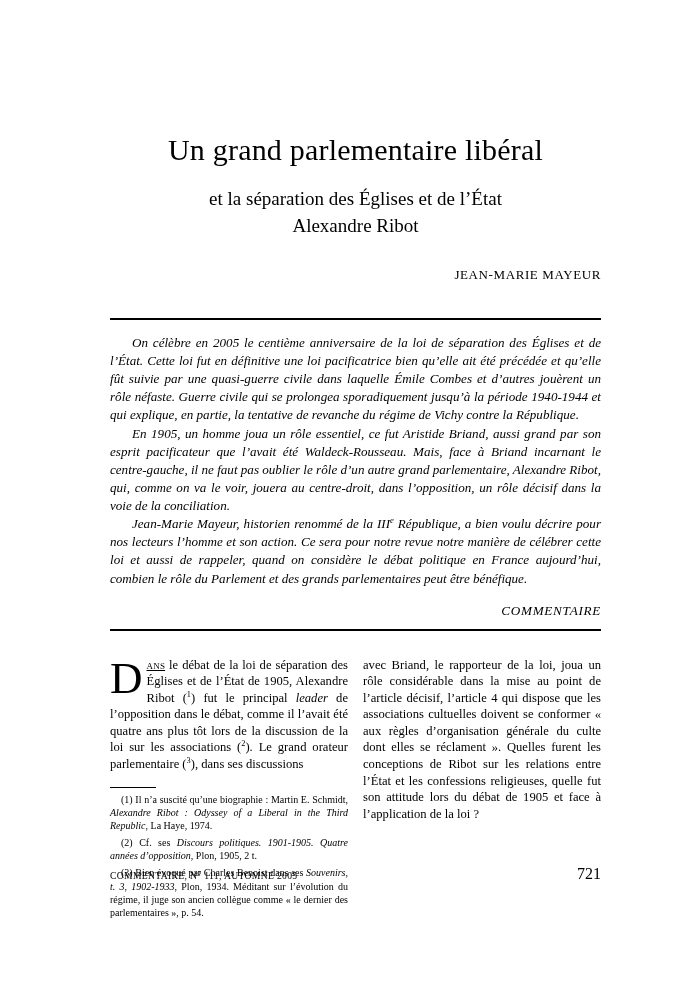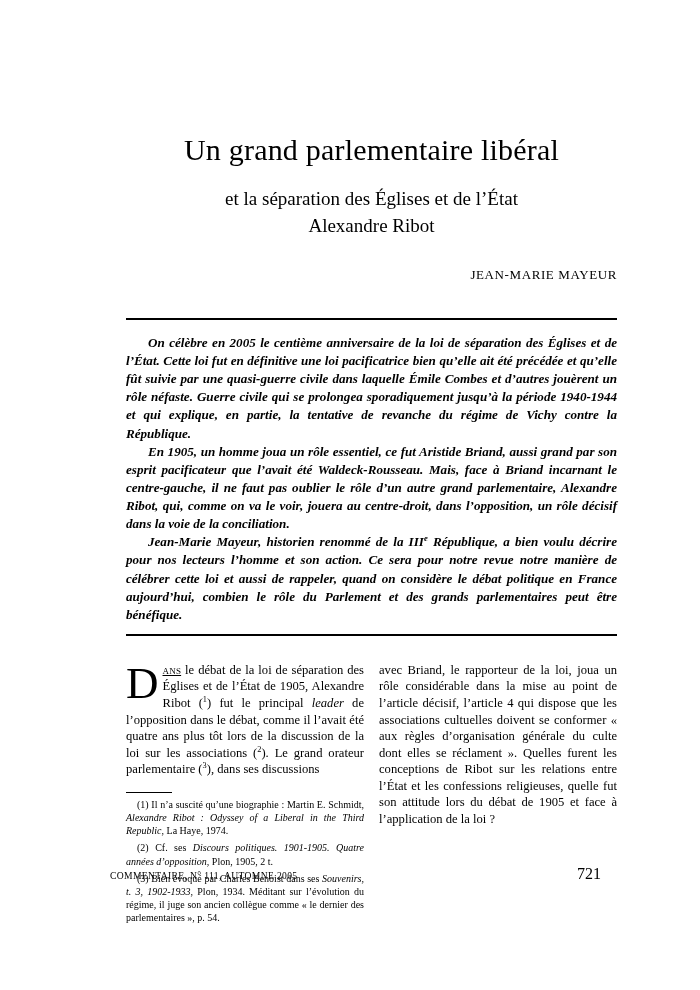--- a/index.html
+++ b/index.html
@@ -14,21 +14,20 @@
     color: #000000;
     position: relative;
     overflow: hidden;
   }
   .page {
     position: absolute;
     left: 110px;
     top: 0;
     width: 491px;
     height: 990px;
-    margin-left: 16px;
   }
 
   
   .title-block {
     padding-top: 133px;
     text-align: center;
   }
   .main-title {
     font-size: 30px;
     line-height: 1.1;
@@ -65,21 +64,20 @@
   .abstract {
     margin-top: 14px;
     font-style: italic;
     font-size: 13.1px;
     line-height: 1.385;
     text-align: justify;
   }
   .abstract p {
     margin: 0;
     text-indent: 22px;
-    font-weight: bold;
   }
   .kicker {
     margin-top: 15px;
     text-align: right;
     font-style: italic;
     font-size: 13.2px;
     letter-spacing: 0.7px;
   }
 
   
@@ -170,20 +168,21 @@
   </div>
 
   <hr class="rule rule-top">
 
   <div class="abstract">
     <p>On célèbre en 2005 le centième anniversaire de la loi de séparation des Églises et de l’État. Cette loi fut en définitive une loi pacificatrice bien qu’elle ait été précédée et qu’elle fût suivie par une quasi-guerre civile dans laquelle Émile Combes et d’autres jouèrent un rôle néfaste. Guerre civile qui se prolongea sporadiquement jusqu’à la période 1940-1944 et qui explique, en partie, la tentative de revanche du régime de Vichy contre la République.</p>
     <p>En 1905, un homme joua un rôle essentiel, ce fut Aristide Briand, aussi grand par son esprit pacificateur que l’avait été Waldeck-Rousseau. Mais, face à Briand incarnant le centre-gauche, il ne faut pas oublier le rôle d’un autre grand parlementaire, Alexandre Ribot, qui, comme on va le voir, jouera au centre-droit, dans l’opposition, un rôle décisif dans la voie de la conciliation.</p>
     <p><span>Jean-Marie Mayeur, historien renommé de la III</span><sup>e</sup><span> République, a bien voulu décrire pour nos lecteurs l’homme et son action. Ce sera pour notre revue notre manière de célébrer cette loi et aussi de rappeler, quand on considère le débat politique en France aujourd’hui, combien le rôle du Parlement et des grands parlementaires peut être bénéfique.</span></p>
   </div>
 
+  <div class="kicker">COMMENTAIRE</div>
 
   <hr class="rule rule-bottom">
 
   <div class="columns">
 
     <div class="col">
       <p class="body-text"><span class="dropcap">D</span><span class="smallcaps">ans</span><span> le débat de la loi de séparation des Églises et de l’État de 1905, Alexandre Ribot (</span><sup>1</sup><span>) fut le principal </span><em>leader</em><span> de l’opposition dans le débat, comme il l’avait été quatre ans plus tôt lors de la discussion de la loi sur les associations (</span><sup>2</sup><span>). Le grand orateur parlementaire (</span><sup>3</sup><span>), dans ses discussions</span></p>
 
       <div class="footnotes">
         <hr class="fn-rule">

